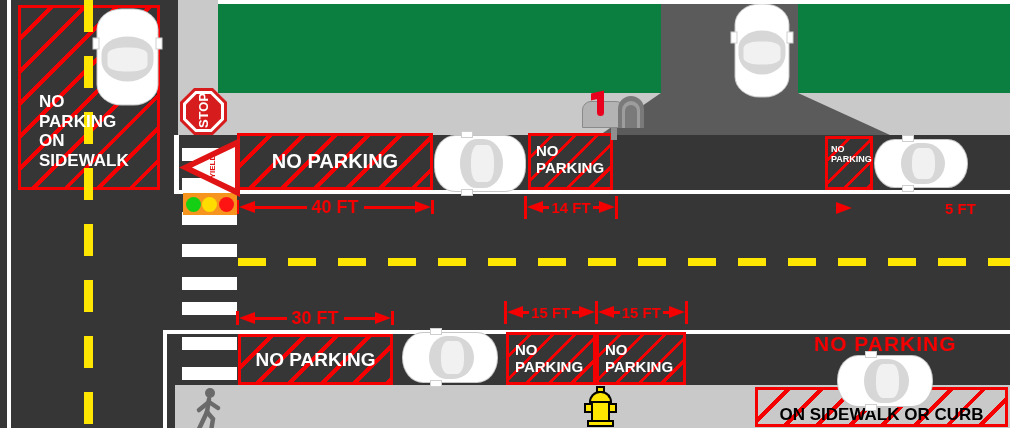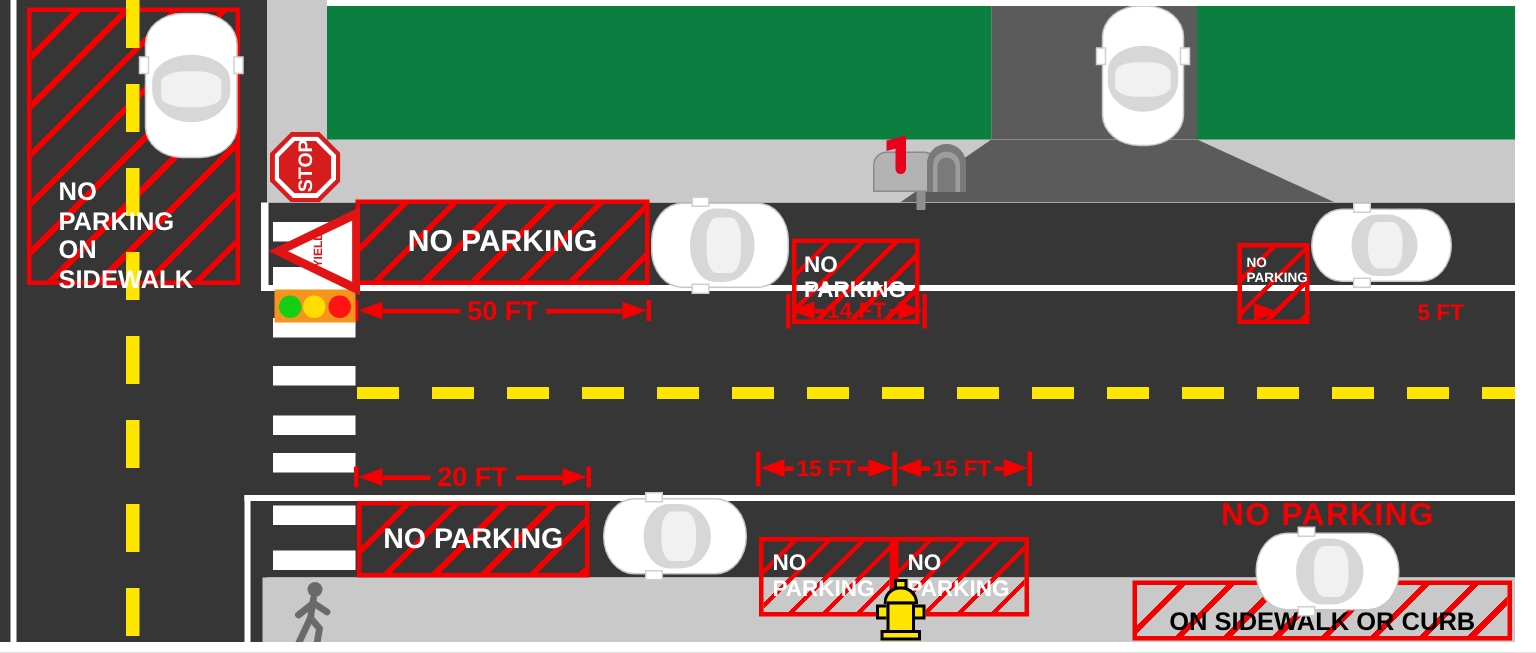--- a/index.html
+++ b/index.html
@@ -15,21 +15,21 @@
   
   .cl-v{width:9px;background:repeating-linear-gradient(180deg,#ffe600 0 32px,transparent 32px 56px);}
   .cl-h{height:8px;background:repeating-linear-gradient(90deg,#ffe600 0 28px,transparent 28px 50px);}
   
   .xbar{left:182px;width:55px;height:13px;background:#fff;}
   
   .hatch{background-image:repeating-linear-gradient(135deg,transparent 0 19px,#f40000 19px 23px);
          border:3px solid #f40000;box-sizing:border-box;}
   .hatch-sm{background-image:repeating-linear-gradient(135deg,transparent 0 13px,#f40000 13px 16px);
          border:3px solid #f40000;box-sizing:border-box;}
-  .zone-label{color:#fff;line-height:1.15;margin-top:26px;}
+  .zone-label{color:#fff;line-height:1.15;}
   .zone-center{display:flex;align-items:center;justify-content:center;color:#fff;}
   
   .dim{display:flex;align-items:center;color:#f40000;height:24px;}
   .dl{height:3px;background:#f40000;flex:1;}
   .dseg{height:3px;background:#f40000;}
   .ahl{width:0;height:0;border-top:6px solid transparent;border-bottom:6px solid transparent;border-right:16px solid #f40000;}
   .ahr{width:0;height:0;border-top:6px solid transparent;border-bottom:6px solid transparent;border-left:16px solid #f40000;}
   .tk{width:3px;height:23px;background:#f40000;}
   .tks{width:3px;height:14px;background:#f40000;}
   .dlabel{padding:0 5px;white-space:nowrap;}
@@ -120,21 +120,21 @@
 
   <div class="abs" style="left:814px;top:332px;font-size:21px;color:#f40000;letter-spacing:1px;"><span>NO PARKING</span></div>
   <div class="abs hatch" style="left:755px;top:387px;width:253px;height:40px;display:flex;align-items:flex-end;justify-content:center;">
     <span style="color:#000;font-size:17px;line-height:1;padding-bottom:1px;white-space:nowrap;">ON SIDEWALK OR CURB</span>
   </div>
 
   <div class="abs dim" style="left:236px;top:195px;width:198px;font-size:18px;">
     <div class="tks"></div>
       <div class="ahl"></div>
       <div class="dl"></div>
-    <span class="dlabel">50 FT</span>
+    <span class="dlabel">40 FT</span>
     <div class="dl"></div>
       <div class="ahr"></div>
       <div class="tks"></div>
   </div>
 
   <div class="abs dim" style="left:524px;top:195px;width:94px;font-size:15px;">
     <div class="tk"></div>
       <div class="ahl"></div>
       <div class="dl"></div>
     <span class="dlabel" style="padding:0 2px;">14 FT</span>
@@ -150,21 +150,21 @@
     <span class="dlabel">5 FT</span>
     <div class="tk"></div>
       <div class="ahl"></div>
       <div class="dseg" style="width:22px;"></div>
   </div>
 
   <div class="abs dim" style="left:236px;top:306px;width:158px;font-size:18px;">
     <div class="tks"></div>
       <div class="ahl"></div>
       <div class="dl"></div>
-    <span class="dlabel">20 FT</span>
+    <span class="dlabel">30 FT</span>
     <div class="dl"></div>
       <div class="ahr"></div>
       <div class="tks"></div>
   </div>
 
   <div class="abs dim" style="left:504px;top:300px;width:184px;font-size:15px;">
     <div class="tk"></div>
       <div class="ahl"></div>
       <div class="dl"></div>
     <span class="dlabel" style="padding:0 2px;">15 FT</span>

